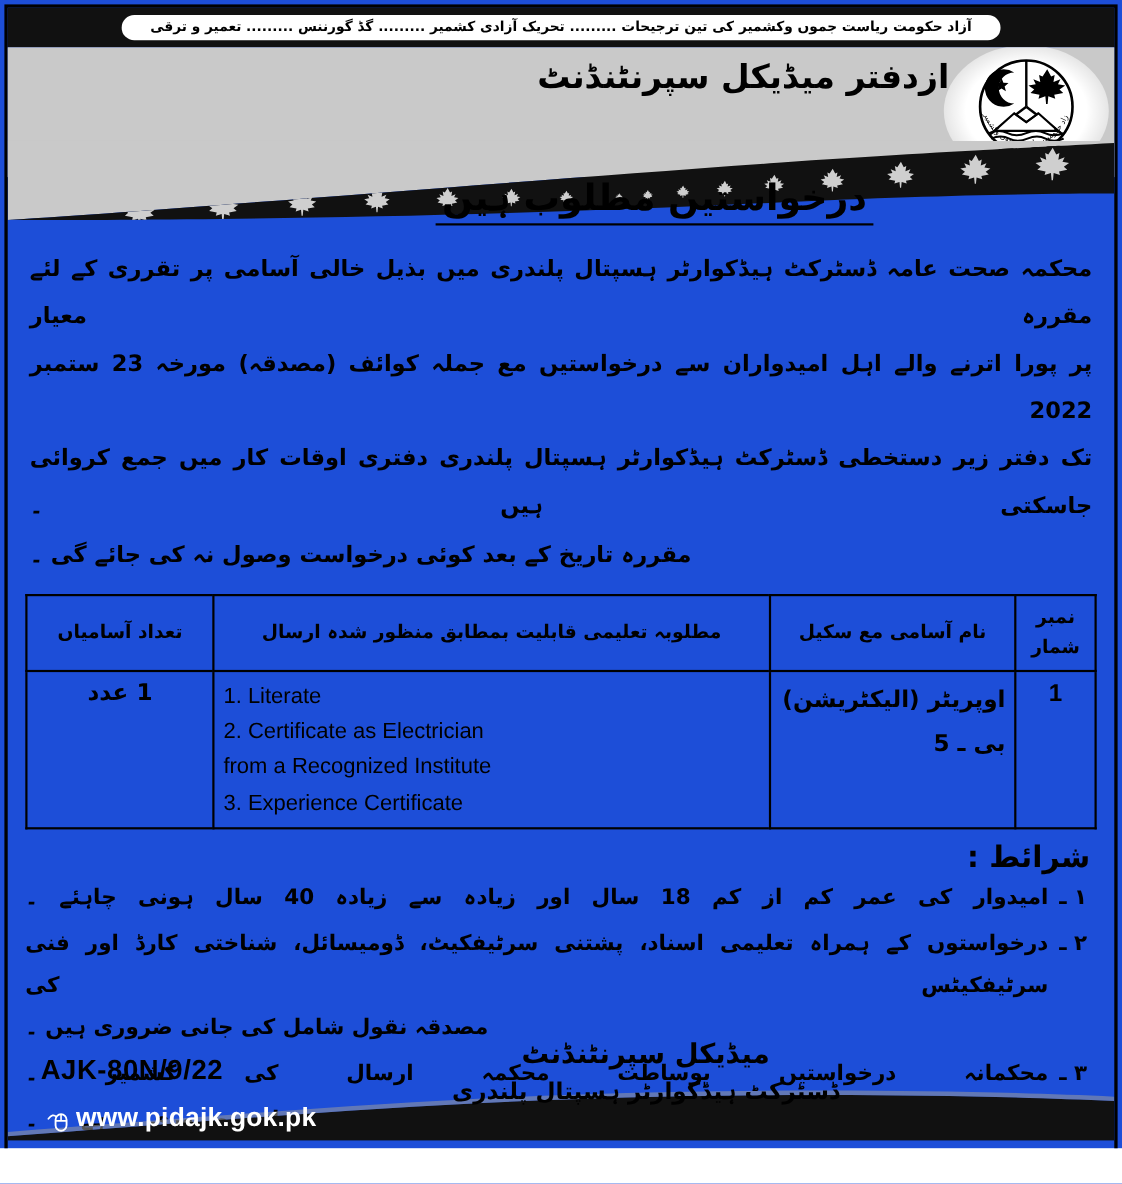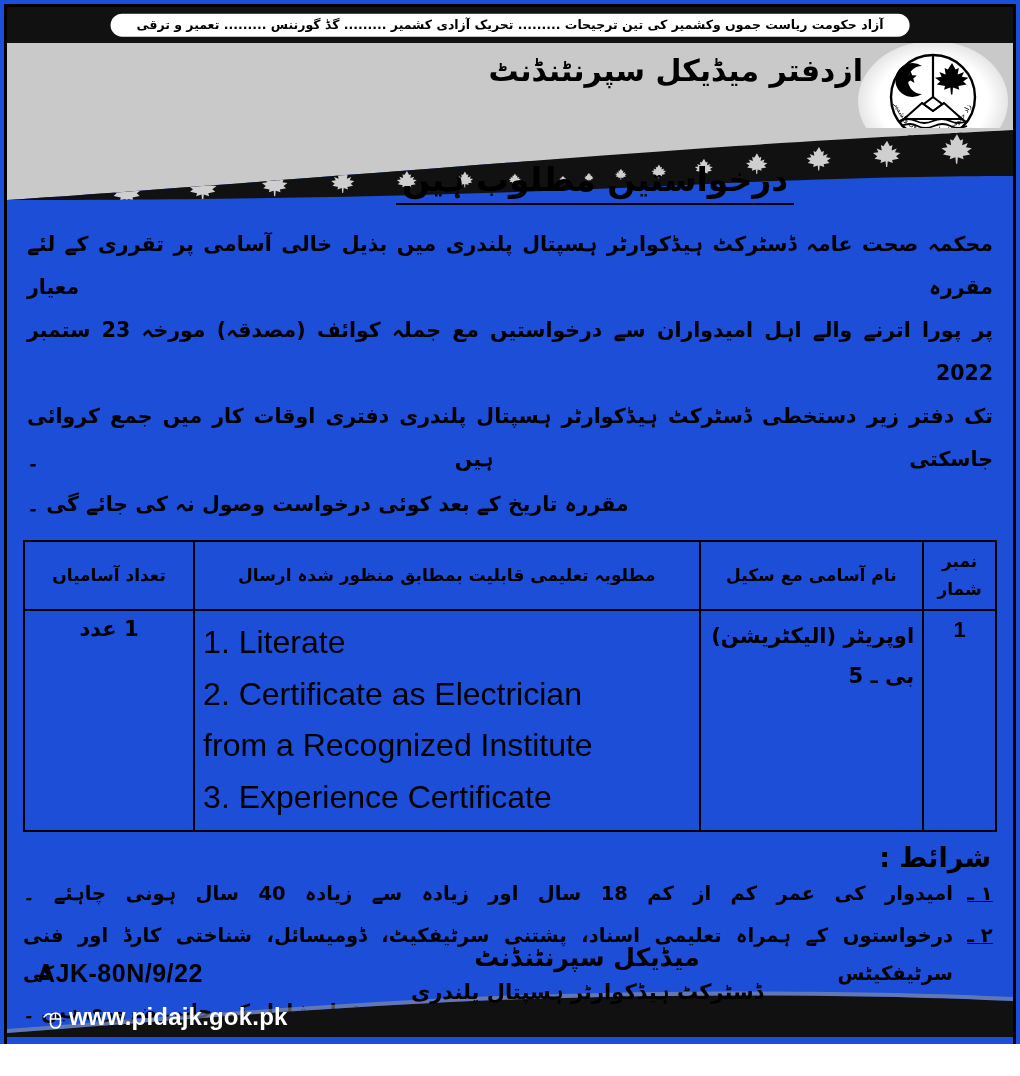--- a/index.html
+++ b/index.html
@@ -199,21 +199,21 @@
     font-size: 21px;
     font-weight: 600;
     line-height: 1.9;
     padding-top: 10px;
   }
   td.post .scale { display: block; }
   td.qual {
     direction: ltr;
     text-align: left;
     font-family: "Liberation Sans", sans-serif;
-    font-size: 32px;
+    font-size: 20px;
     font-weight: 400;
     line-height: 1.62;
     padding-top: 10px;
     padding-left: 14px;
   }
   td.qual .qline { display: block; white-space: nowrap; }
   td.qty {
     text-align: center;
     font-family: "DejaVu Sans", "Liberation Sans", sans-serif;
     font-size: 21px;
@@ -242,22 +242,21 @@
     margin: 0 0 4px 0;
     font-family: "DejaVu Sans", "Liberation Sans", sans-serif;
     font-size: 19.5px;
     font-weight: 600;
     line-height: 1.95;
     color: #000;
   }
   ol.conditions li .num {
     flex: 0 0 auto;
     width: 34px;
-    text-align: center;
-    text-decoration: underline;
+    text-align: left;
   }
   ol.conditions li .txt {
     flex: 1 1 auto;
     text-align: justify;
     text-align-last: justify;
   }
   ol.conditions li .txt.single {
     text-align: justify;
     text-align-last: justify;
   }

